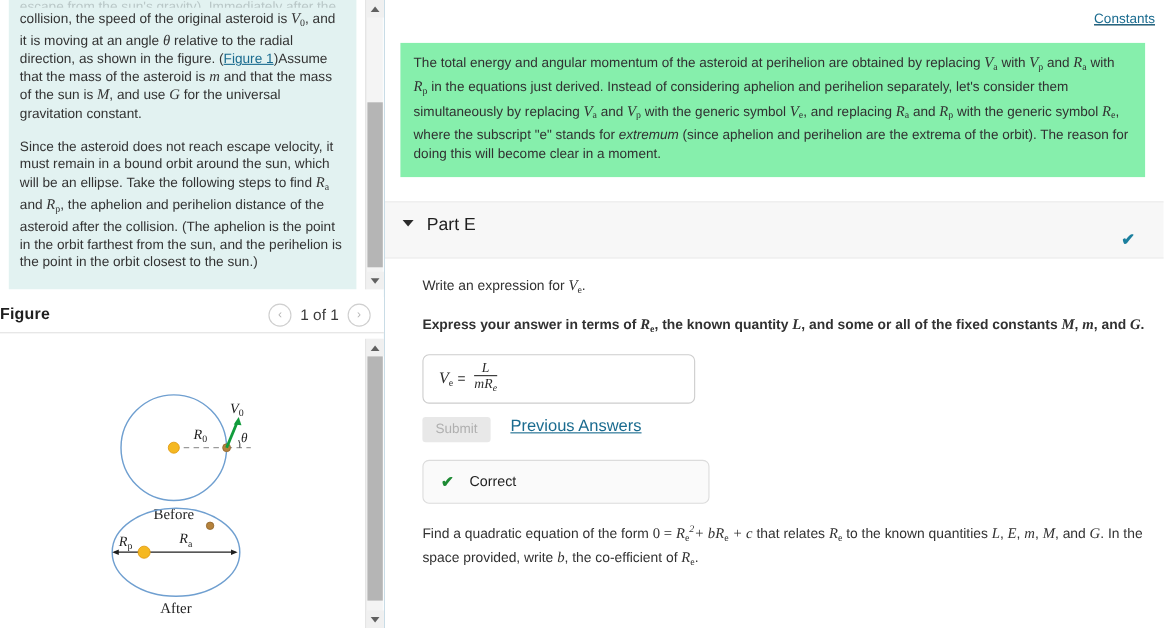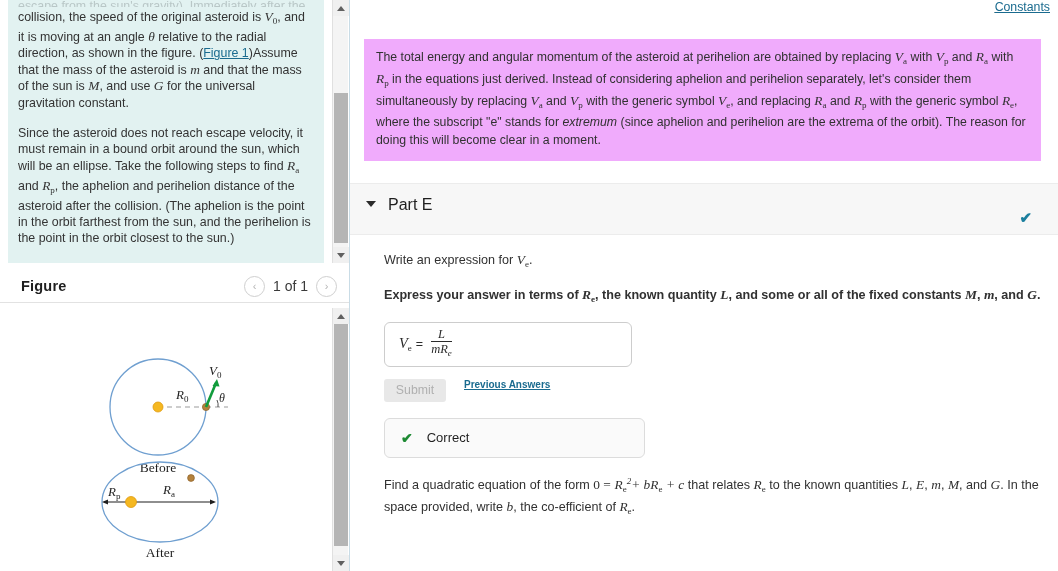--- a/index.html
+++ b/index.html
@@ -74,21 +74,21 @@
   .vscroll .sb-thumb {
     position: absolute; left: 1px; width: 14px;
     background: #b5b5b5;
   }
 
   
   .figure-header {
     position: absolute;
     left: 0; top: 270px; width: 349px; height: 33px;
     display: flex; align-items: center;
-    padding: 0 12px 0 21px;
+    padding: 0 12px 0 0;
     border-bottom: 1px solid #e2e2e2;
     background: #ffffff;
   }
   .figure-title { font-size: 14.5px; font-weight: bold; color: #1f1f1f; letter-spacing: .2px; }
   .figure-nav { margin-left: auto; display: flex; align-items: center; gap: 8px; }
   .nav-circle {
     width: 21px; height: 21px; border-radius: 50%;
     border: 1px solid #cfcfcf; background: #fff;
     display: flex; align-items: center; justify-content: center;
     color: #b5b5b5; font-size: 11px; line-height: 1;
@@ -102,29 +102,29 @@
     background: #ffffff; overflow: hidden;
   }
   .figure-canvas { position: absolute; left: 0; top: 0; }
 
   
   .right-panel {
     width: 708px; height: 571px; position: relative;
     background: #ffffff; overflow: hidden;
   }
   .constants-row {
-    height: 36px; display: flex; align-items: flex-start;
+    height: 36px; display: flex; align-items: center;
     justify-content: flex-end; padding: 0 8px 2px 0; text-decoration: underline;
   }
   .constants-link {
     font-size: 12.3px; color: #1a6b8f; text-decoration: underline; cursor: pointer;
   }
   .info-box {
     margin: 3px 0 0 14px; width: 677px;
-    background: #f0abfc;
+    background: #86efac;
     padding: 9px 12px 11px 12px;
     font-size: 12.3px; line-height: 17.6px; color: #313131;
   }
 
   
   .part-header {
     margin-top: 22px; width: 708px; min-height: 52px;
     background: #f7f7f7;
     border-top: 1px solid #ececec;
     border-bottom: 1px solid #ececec;
@@ -165,21 +165,21 @@
   .frac .den { font-family: "Liberation Serif", serif; font-style: italic; font-size: 12.5px; line-height: 13px; }
 
   .btn-row { display: flex; gap: 18px; margin-top: 12px; }
   .submit-btn {
     width: 62px; height: 23px;
     background: #e8e8e8; border: none; border-radius: 3px;
     color: #b0b0b0; font-size: 12.3px;
     font-family: "Liberation Sans", sans-serif;
     display: flex; align-items: center; justify-content: center;
   }
-  .prev-answers { font-size: 10px; color: #1a6b8f; text-decoration: underline; cursor: pointer; font-weight: bold; }
+  .prev-answers { font-size: 15px; color: #1a6b8f; text-decoration: underline; cursor: pointer; }
 
   .correct-box {
     margin-top: 16px; width: 261px; height: 40px;
     border: 1px solid #dcdcdc; border-radius: 6px;
     background: #fafafa;
     display: flex; align-items: center; padding-left: 16px; gap: 14px;
   }
   .correct-check { color: #1d8a33; font-size: 14px; font-weight: bold; }
   .correct-label { font-size: 13px; color: #1f1f1f; }
 </style>

